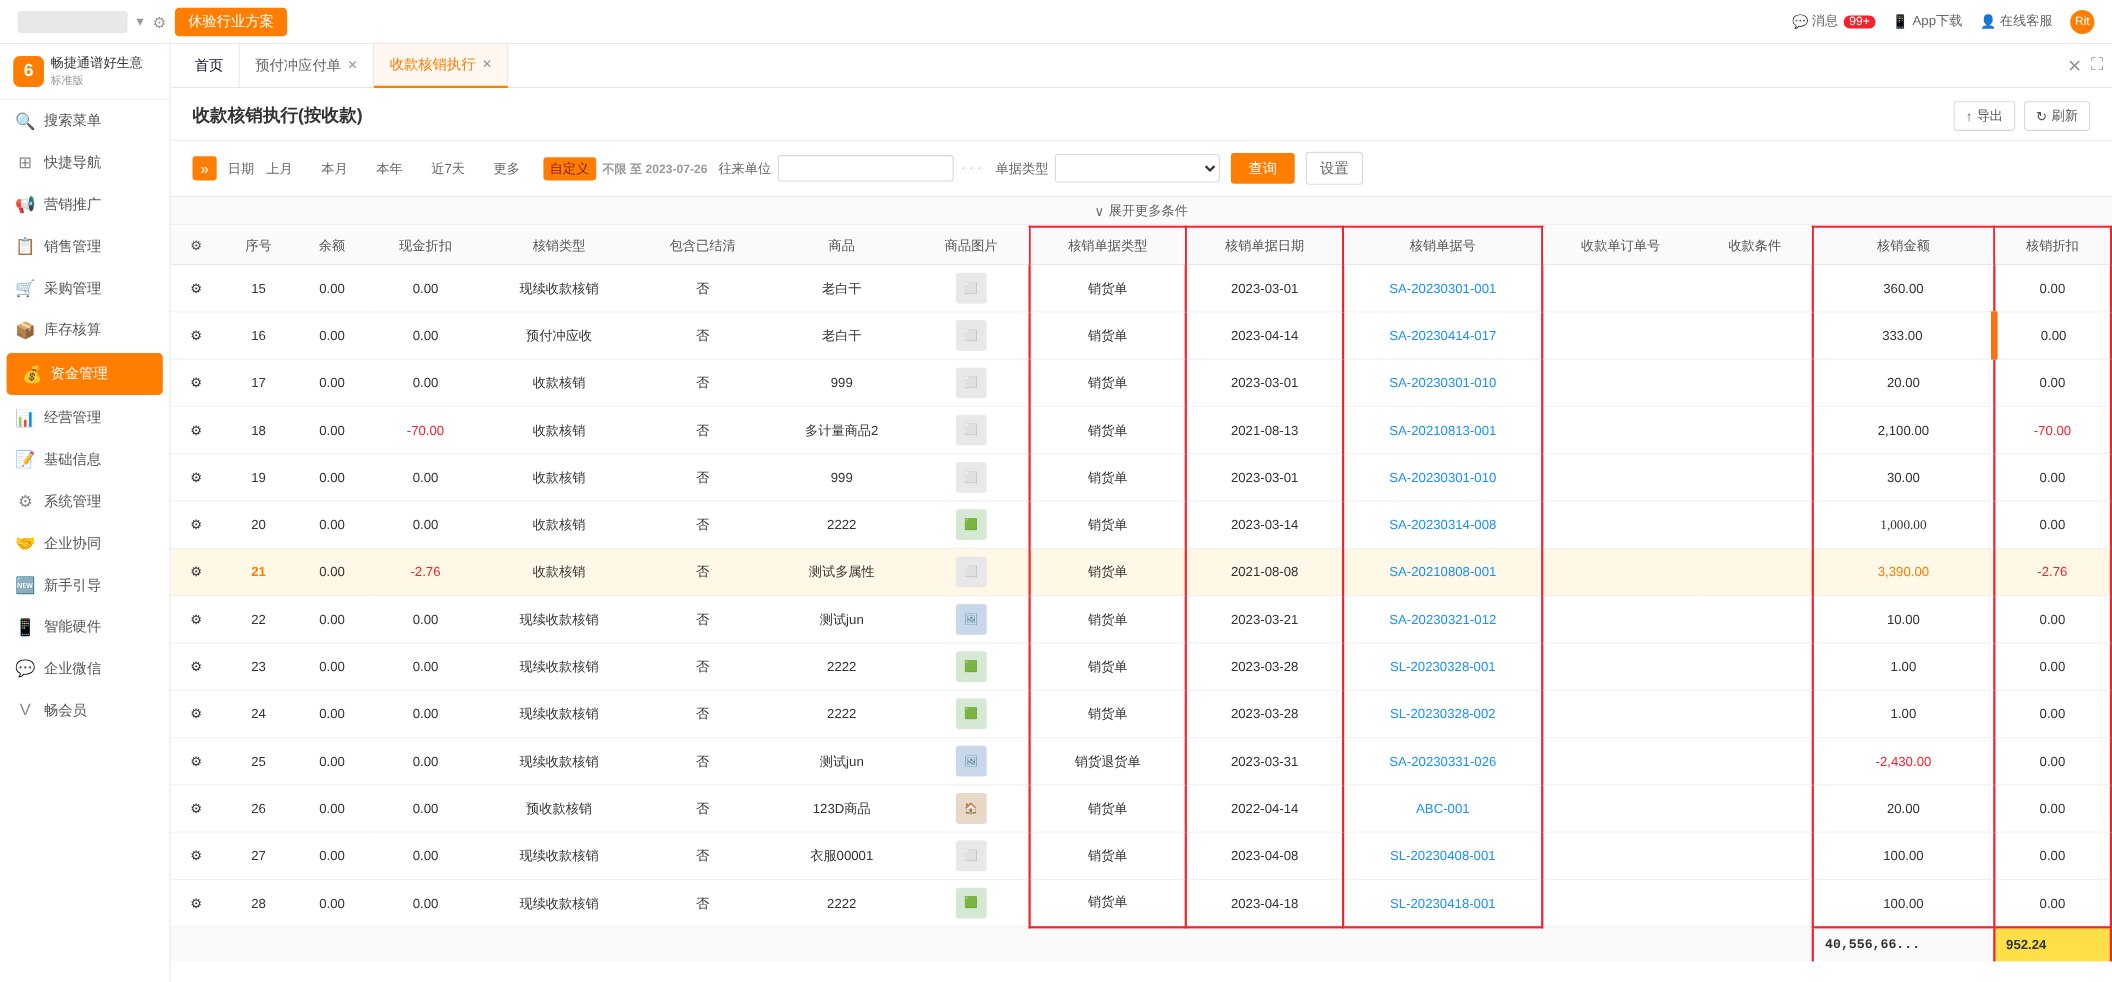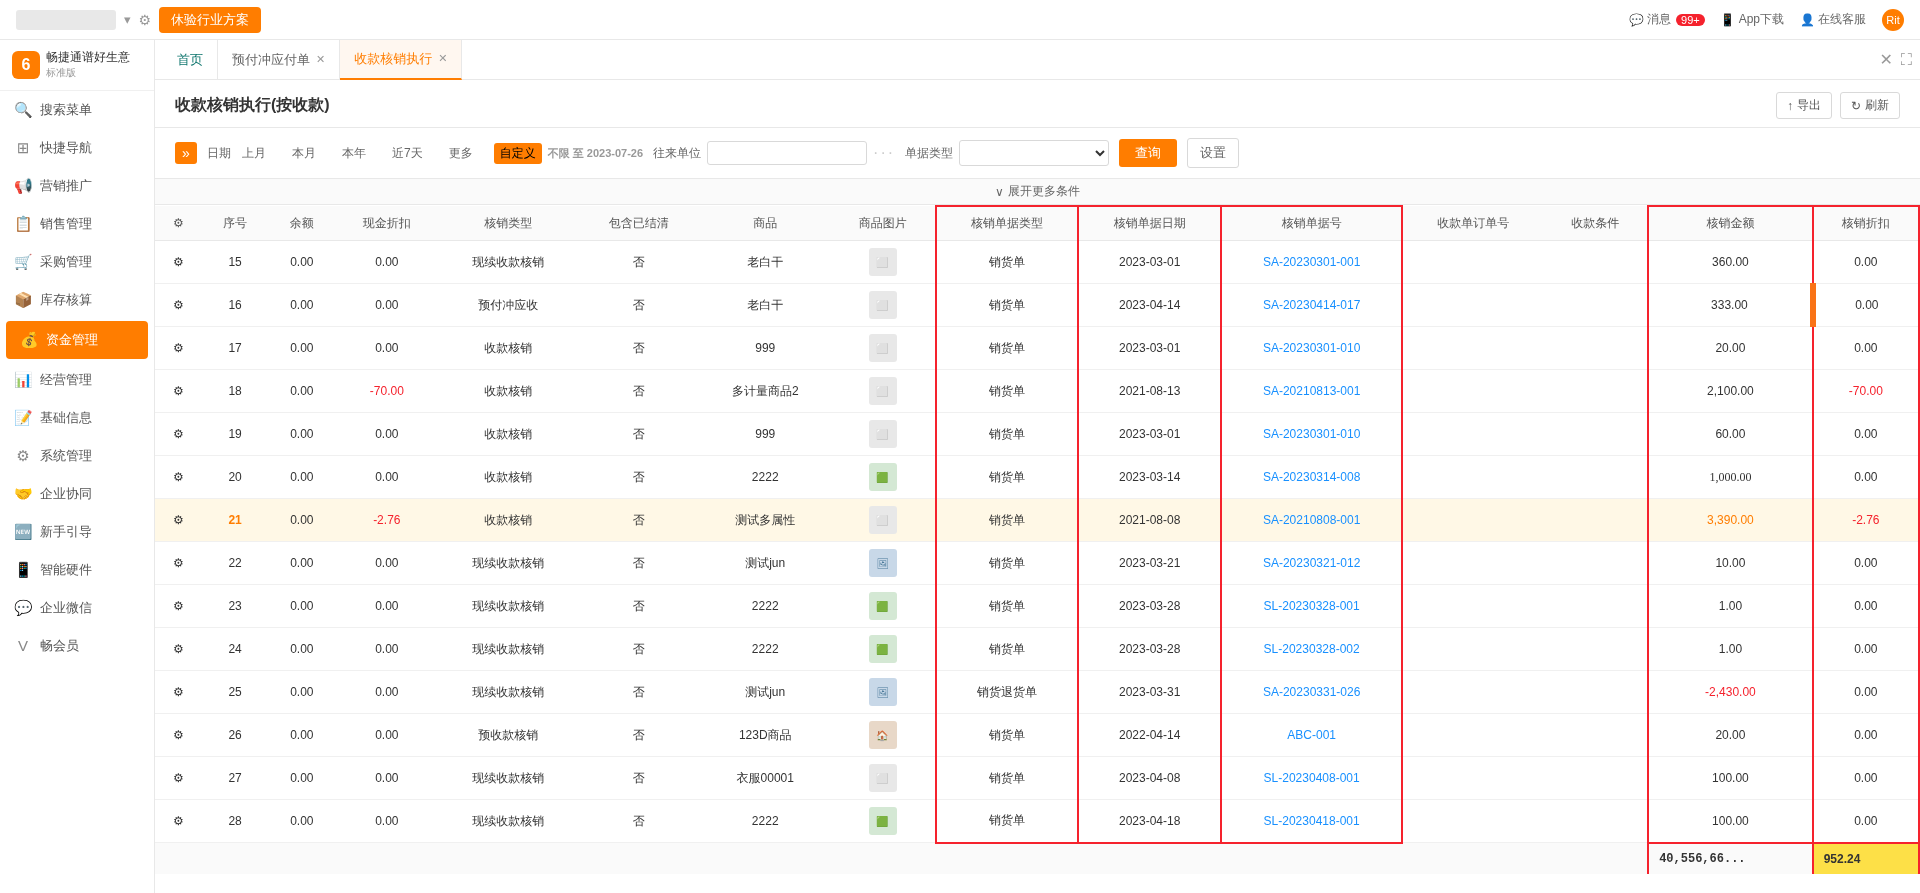--- a/index.html
+++ b/index.html
@@ -113,21 +113,21 @@
       align-items: center;
       gap: 6px;
       padding: 0 14px;
       height: 40px;
       cursor: pointer;
       font-size: 13px;
       color: #666;
       border-right: 1px solid #e8e8e8;
       white-space: nowrap;
     }
-    .tab-item.home { color: #0f766e; font-weight: 500; }
+    .tab-item.home { color: #0f172a; font-weight: 500; }
     .tab-item.active { color: #ff7d00; border-bottom: 2px solid #ff7d00; background: #fff7f0; }
     .tab-close { font-size: 11px; color: #999; cursor: pointer; }
     .tab-bar-actions { margin-left: auto; display: flex; gap: 8px; }
     .tab-action-btn { background: none; border: none; font-size: 16px; color: #999; cursor: pointer; }
 
     
     .page-content {
       flex: 1;
       overflow: hidden;
       display: flex;
@@ -170,21 +170,21 @@
       font-size: 14px;
       display: flex; align-items: center; justify-content: center;
     }
     .filter-group { display: flex; align-items: center; gap: 6px; }
     .filter-label { font-size: 12px; color: #666; }
     .filter-date-btns { display: flex; gap: 16px; }
     .date-btn {
       font-size: 12px; color: #666; cursor: pointer; padding: 2px 5px;
       border-radius: 3px;
     }
-    .date-btn.custom { color: #000000; background: #ff7d00; border-radius: 3px; padding: 2px 6px; }
+    .date-btn.custom { color: #7f1d1d; background: #ff7d00; border-radius: 3px; padding: 2px 6px; }
     .filter-input {
       border: 1px solid #d9d9d9; border-radius: 3px; padding: 4px 8px;
       font-size: 12px; width: 160px; color: #333;
     }
     .filter-dots { color: #ccc; font-size: 16px; letter-spacing: 2px; }
     .filter-select {
       border: 1px solid #d9d9d9; border-radius: 3px; padding: 4px 24px 4px 8px;
       font-size: 12px; color: #333; background: #fff; width: 150px;
     }
     .query-btn {
@@ -517,21 +517,21 @@
                 <td style="">0.00</td>
                 <td>收款核销</td>
                 <td>否</td>
                 <td>999</td>
                 <td><div class="img-placeholder">⬜</div></td>
                 <td style="border-left:2px solid #f5222d;border-right:2px solid #f5222d;">销货单</td>
                 <td style="border-left:2px solid #f5222d;border-right:2px solid #f5222d;">2023-03-01</td>
                 <td style="border-left:2px solid #f5222d;border-right:2px solid #f5222d;"><a class="link-text">SA-20230301-010</a></td>
                 <td></td>
                 <td></td>
-                <td style="border-left:2px solid #f5222d;border-right:2px solid #f5222d;">60.00</td>
+                <td style="border-left:2px solid #f5222d;border-right:2px solid #f5222d;">30.00</td>
                 <td style="border-left:2px solid #f5222d;border-right:2px solid #f5222d;">0.00</td>
               </tr>
               <tr>
                 <td>⚙</td>
                 <td style="">20</td>
                 <td>0.00</td>
                 <td style="">0.00</td>
                 <td>收款核销</td>
                 <td>否</td>
                 <td>2222</td>

